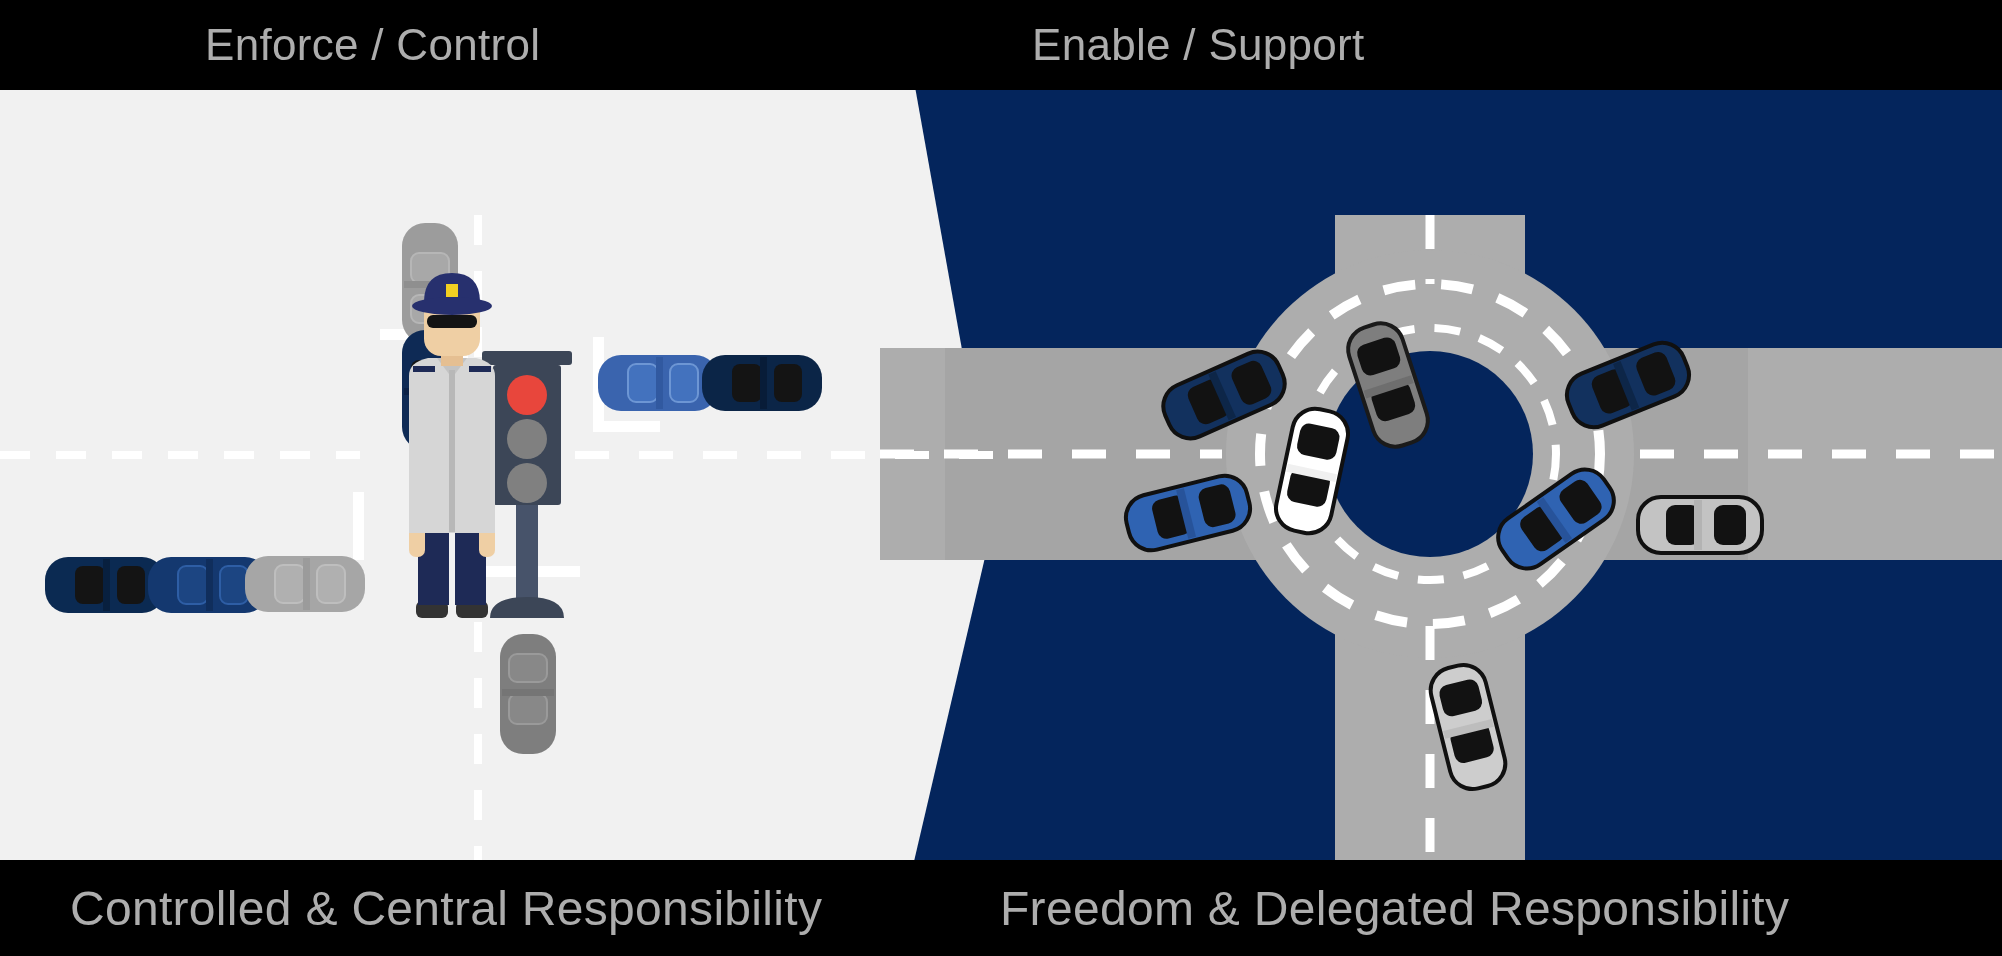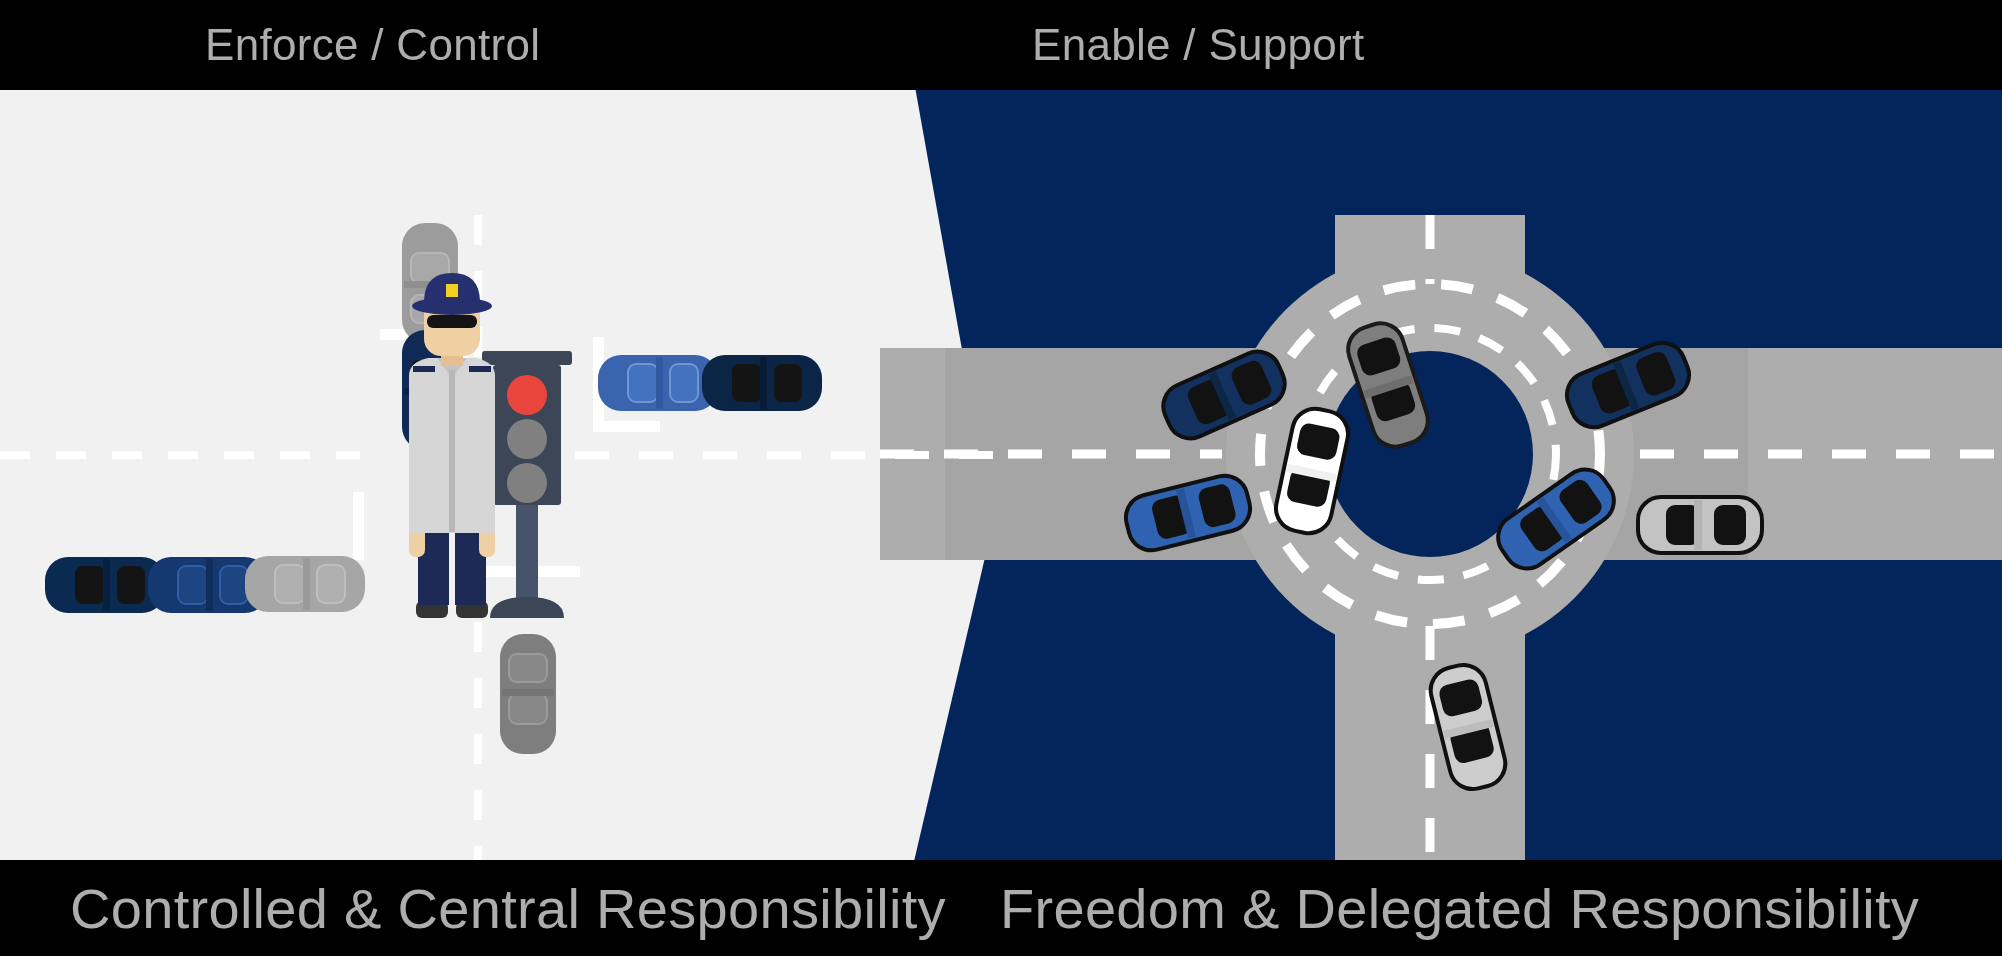--- a/index.html
+++ b/index.html
@@ -30,21 +30,21 @@
 
   .hdr-text {
     color: #ADADAD;
     font-size: 44px;
     font-weight: 400;
     letter-spacing: 0.3px;
     white-space: nowrap;
   }
   .ftr-text {
     color: #ADADAD;
-    font-size: 56px;
+    font-size: 48px;
     font-weight: 400;
     letter-spacing: 0.3px;
     white-space: nowrap;
     text-align: right;
   }
   #header-left  { justify-content: flex-start; padding-left: 205px; }
   #header-right { justify-content: flex-start; padding-left: 1000px; margin-left: 32px; }
   #footer-left  { justify-content: flex-start; padding-left: 70px; }
   #footer-right { justify-content: flex-start; padding-left: 1000px; }
   #header-right, #footer-right { width: 2002px; position:absolute; left:0; top:0; height:100%; }

